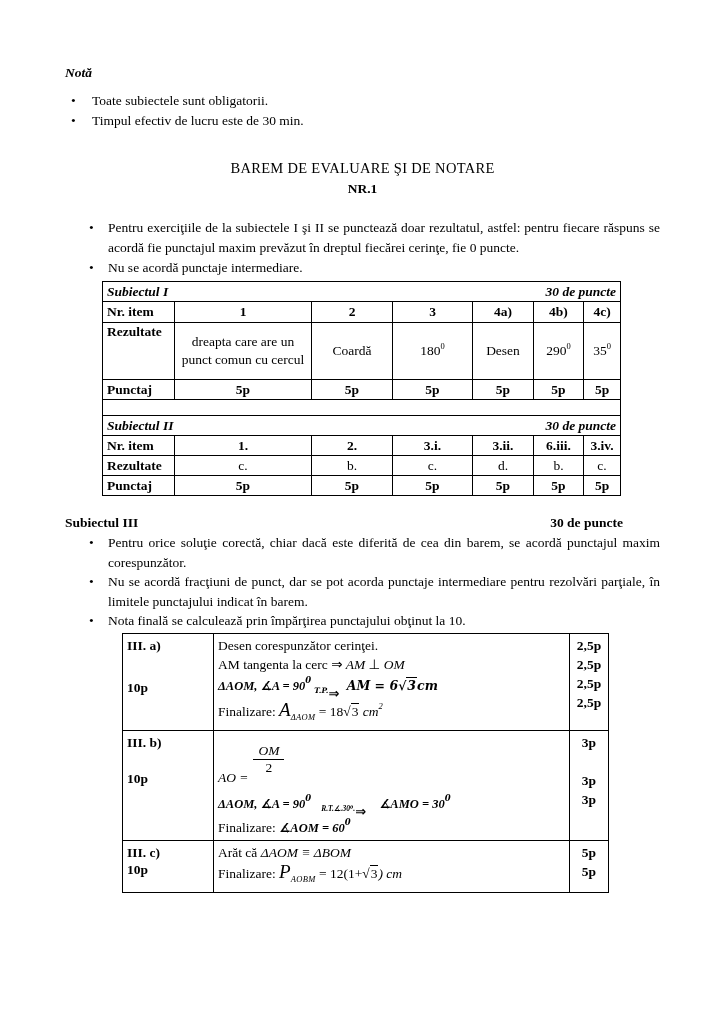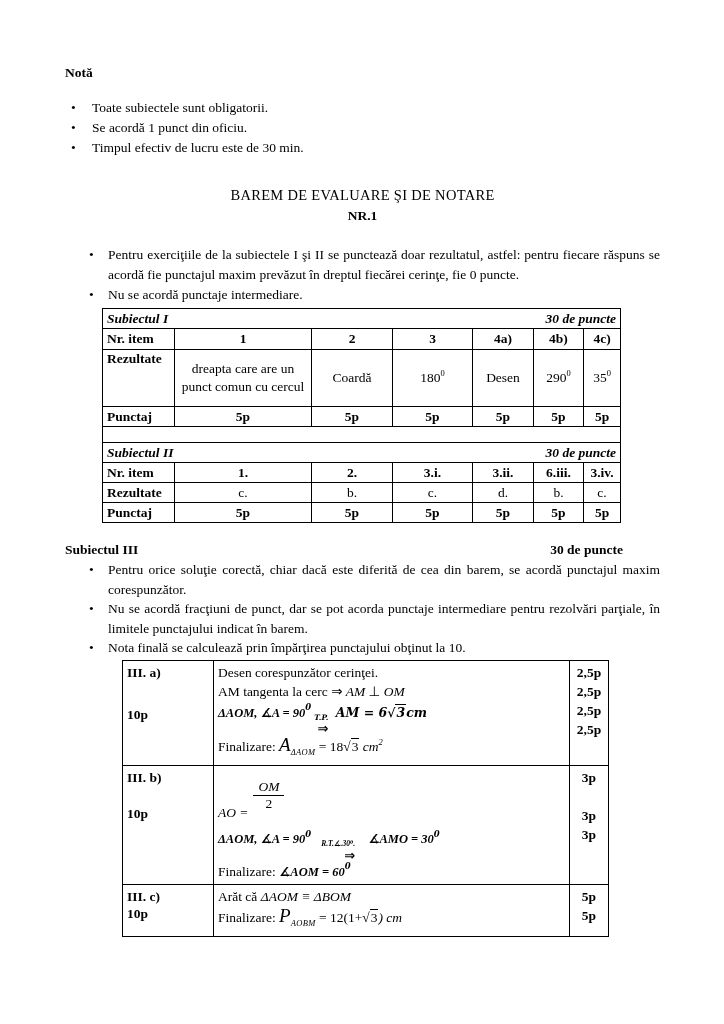--- a/index.html
+++ b/index.html
@@ -4,21 +4,21 @@
 <style>
   html,body { margin:0; padding:0; background:#e8e8e8; }
   .page {
     position:relative; width:724px; height:1024px; margin:0 auto;
     background:#ffffff; color:#000;
     font-family:"Liberation Serif", serif; font-size:13.5px;
     box-sizing:border-box; padding:63px 64px 0 65px; overflow:hidden;
   }
 
   
-  .nota-heading { font-weight:bold; line-height:20px; margin-bottom:15px; }
+  .nota-heading { font-weight:bold; line-height:20px; margin-bottom:8px;font-style:italic; }
   .bullet { position:relative; padding-left:27px; line-height:20px; }
   .bullet::before { content:"\2022"; position:absolute; left:6px; }
 
   
   .title-block { text-align:center; margin-top:27px; }
   .doc-title { font-size:14.5px; line-height:21px; letter-spacing:0.3px; }
   .doc-subtitle { font-weight:bold; line-height:20px; }
 
   
   .intro-list { margin-top:19px; }
@@ -50,21 +50,21 @@
   .cell-lbl { font-weight:bold; line-height:19px; }
   .lbl-total-a { margin-top:25px; font-weight:bold; }
   .lbl-total-b { margin-top:19px; font-weight:bold; }
   .lbl-total-c { margin-top:0; font-weight:bold; }
   .pts { text-align:center; font-weight:bold; line-height:19px; padding:2px 2px; }
   .pt-gap { margin-top:19px; }
   .t3-line { line-height:19px; white-space:nowrap; }
   .mi { font-style:italic;margin-top:36px; }
   .mb { font-weight:bold; font-style:italic; font-family:"DejaVu Serif","DejaVu Sans",serif; font-size:12.5px; }
   .math-line { line-height:24px; }
-  .arr { display:inline-flex; flex-direction:column; align-items:flex-end; vertical-align:-3px; line-height:1; margin:0 3px; }
+  .arr { display:inline-flex; flex-direction:row; align-items:flex-start; vertical-align:-3px; line-height:1; margin:0 3px; }
   .arr-wide { margin:0 10px; }
   .arr-label { font-size:7.5px; font-weight:bold; font-style:italic; font-family:"DejaVu Serif","DejaVu Sans",serif; line-height:1; margin-bottom:1px; white-space:nowrap; }
   .arr-sym { font-size:13px; line-height:1; font-family:"DejaVu Sans",sans-serif; }
   .sqrt { white-space:nowrap; }
   .rad { border-top:1px solid #000; padding:0 1px; }
   .bigvar { font-style:italic; font-size:19px; line-height:1; }
   sub.small { font-size:8.5px; font-style:italic; vertical-align:-4px; letter-spacing:0.3px; }
   .frac-line { display:flex; align-items:center; line-height:normal; margin-top:1px; }
   .frac { display:inline-block; text-align:center; margin-left:5px; }
   .frac .num { display:block; border-bottom:1px solid #000; padding:0 5px 1px; font-style:italic; line-height:15px; }
@@ -73,21 +73,20 @@
   .sym { font-family:"Liberation Serif","DejaVu Sans",serif; }
 </style>
 </head>
 <body>
 
 <div class="page">
 
   <div class="nota-heading">Notă</div>
   <div>
     <div class="bullet">Toate subiectele sunt obligatorii.</div>
-    <div class="bullet">Se acordă 1 punct din oficiu.</div>
     <div class="bullet">Timpul efectiv de lucru este de 30 min.</div>
   </div>
 
   <div class="title-block">
     <div class="doc-title">BAREM DE EVALUARE ŞI DE NOTARE</div>
     <div class="doc-subtitle">NR.1</div>
   </div>
 
   <div class="intro-list">
     <div class="bullet-lg">Pentru exerciţiile de la subiectele I şi II se punctează doar rezultatul, astfel: pentru fiecare răspuns se acordă fie punctajul maxim prevăzut în dreptul fiecărei cerinţe, fie 0 puncte.</div>

